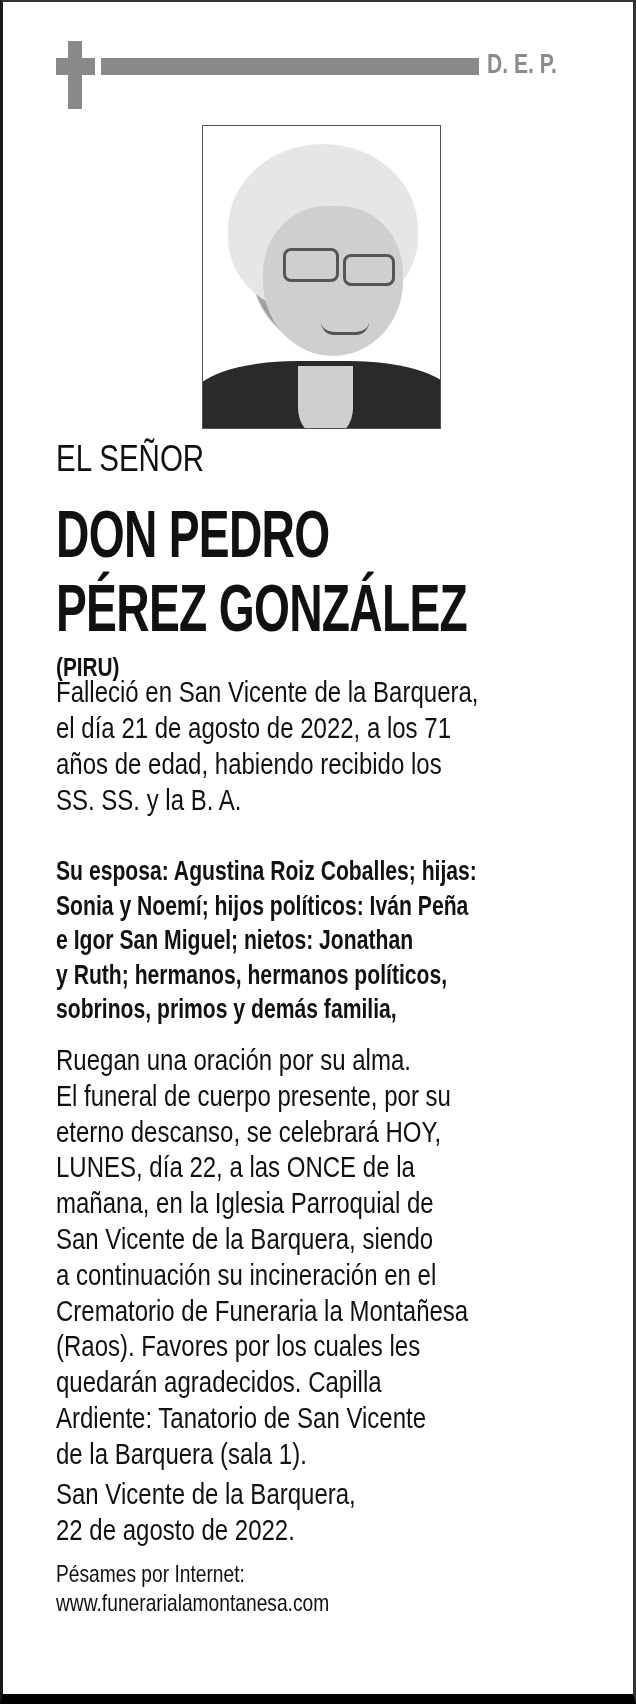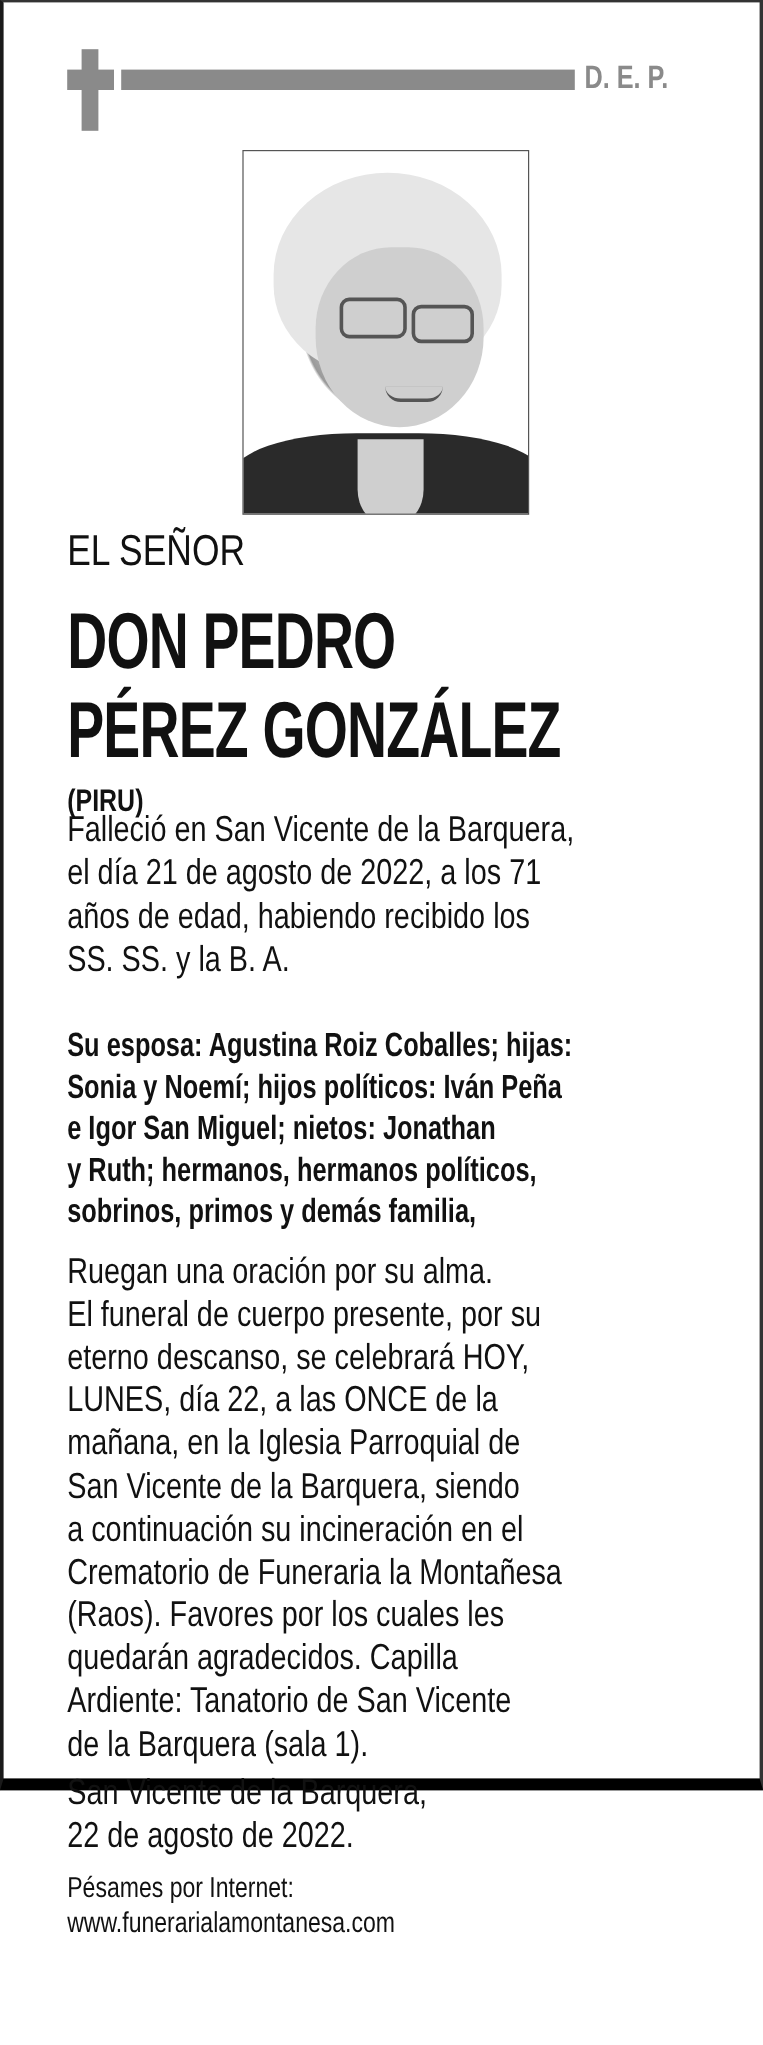--- a/index.html
+++ b/index.html
@@ -1,18 +1,18 @@
 <!DOCTYPE html>
 <html><head>
 <meta charset="utf-8">
 <style>
   html, body { margin: 0; padding: 0; background: #ffffff; }
   body { width: 636px; height: 1704px; position: relative; overflow: hidden; }
   .frame {
-    position: absolute; left: 0; top: 0; width: 636px; height: 1492px;
+    position: absolute; left: 0; top: 0; width: 636px; height: 1704px;
     box-sizing: border-box;
     border-left: 3px solid #1a1a1a;
     border-top: 2px solid #333333;
     border-right: 3px solid #333333;
     border-bottom: 10px solid #000000;
     background: #ffffff;
   }
   .cross-v { position: absolute; left: 65px; top: 39px; width: 14px; height: 68px; background: #8a8a8a; }
   .cross-h { position: absolute; left: 53px; top: 56px; width: 39px; height: 17px; background: #8a8a8a; }
   .rule { position: absolute; left: 98px; top: 56px; width: 378px; height: 17px; background: #8a8a8a; }

